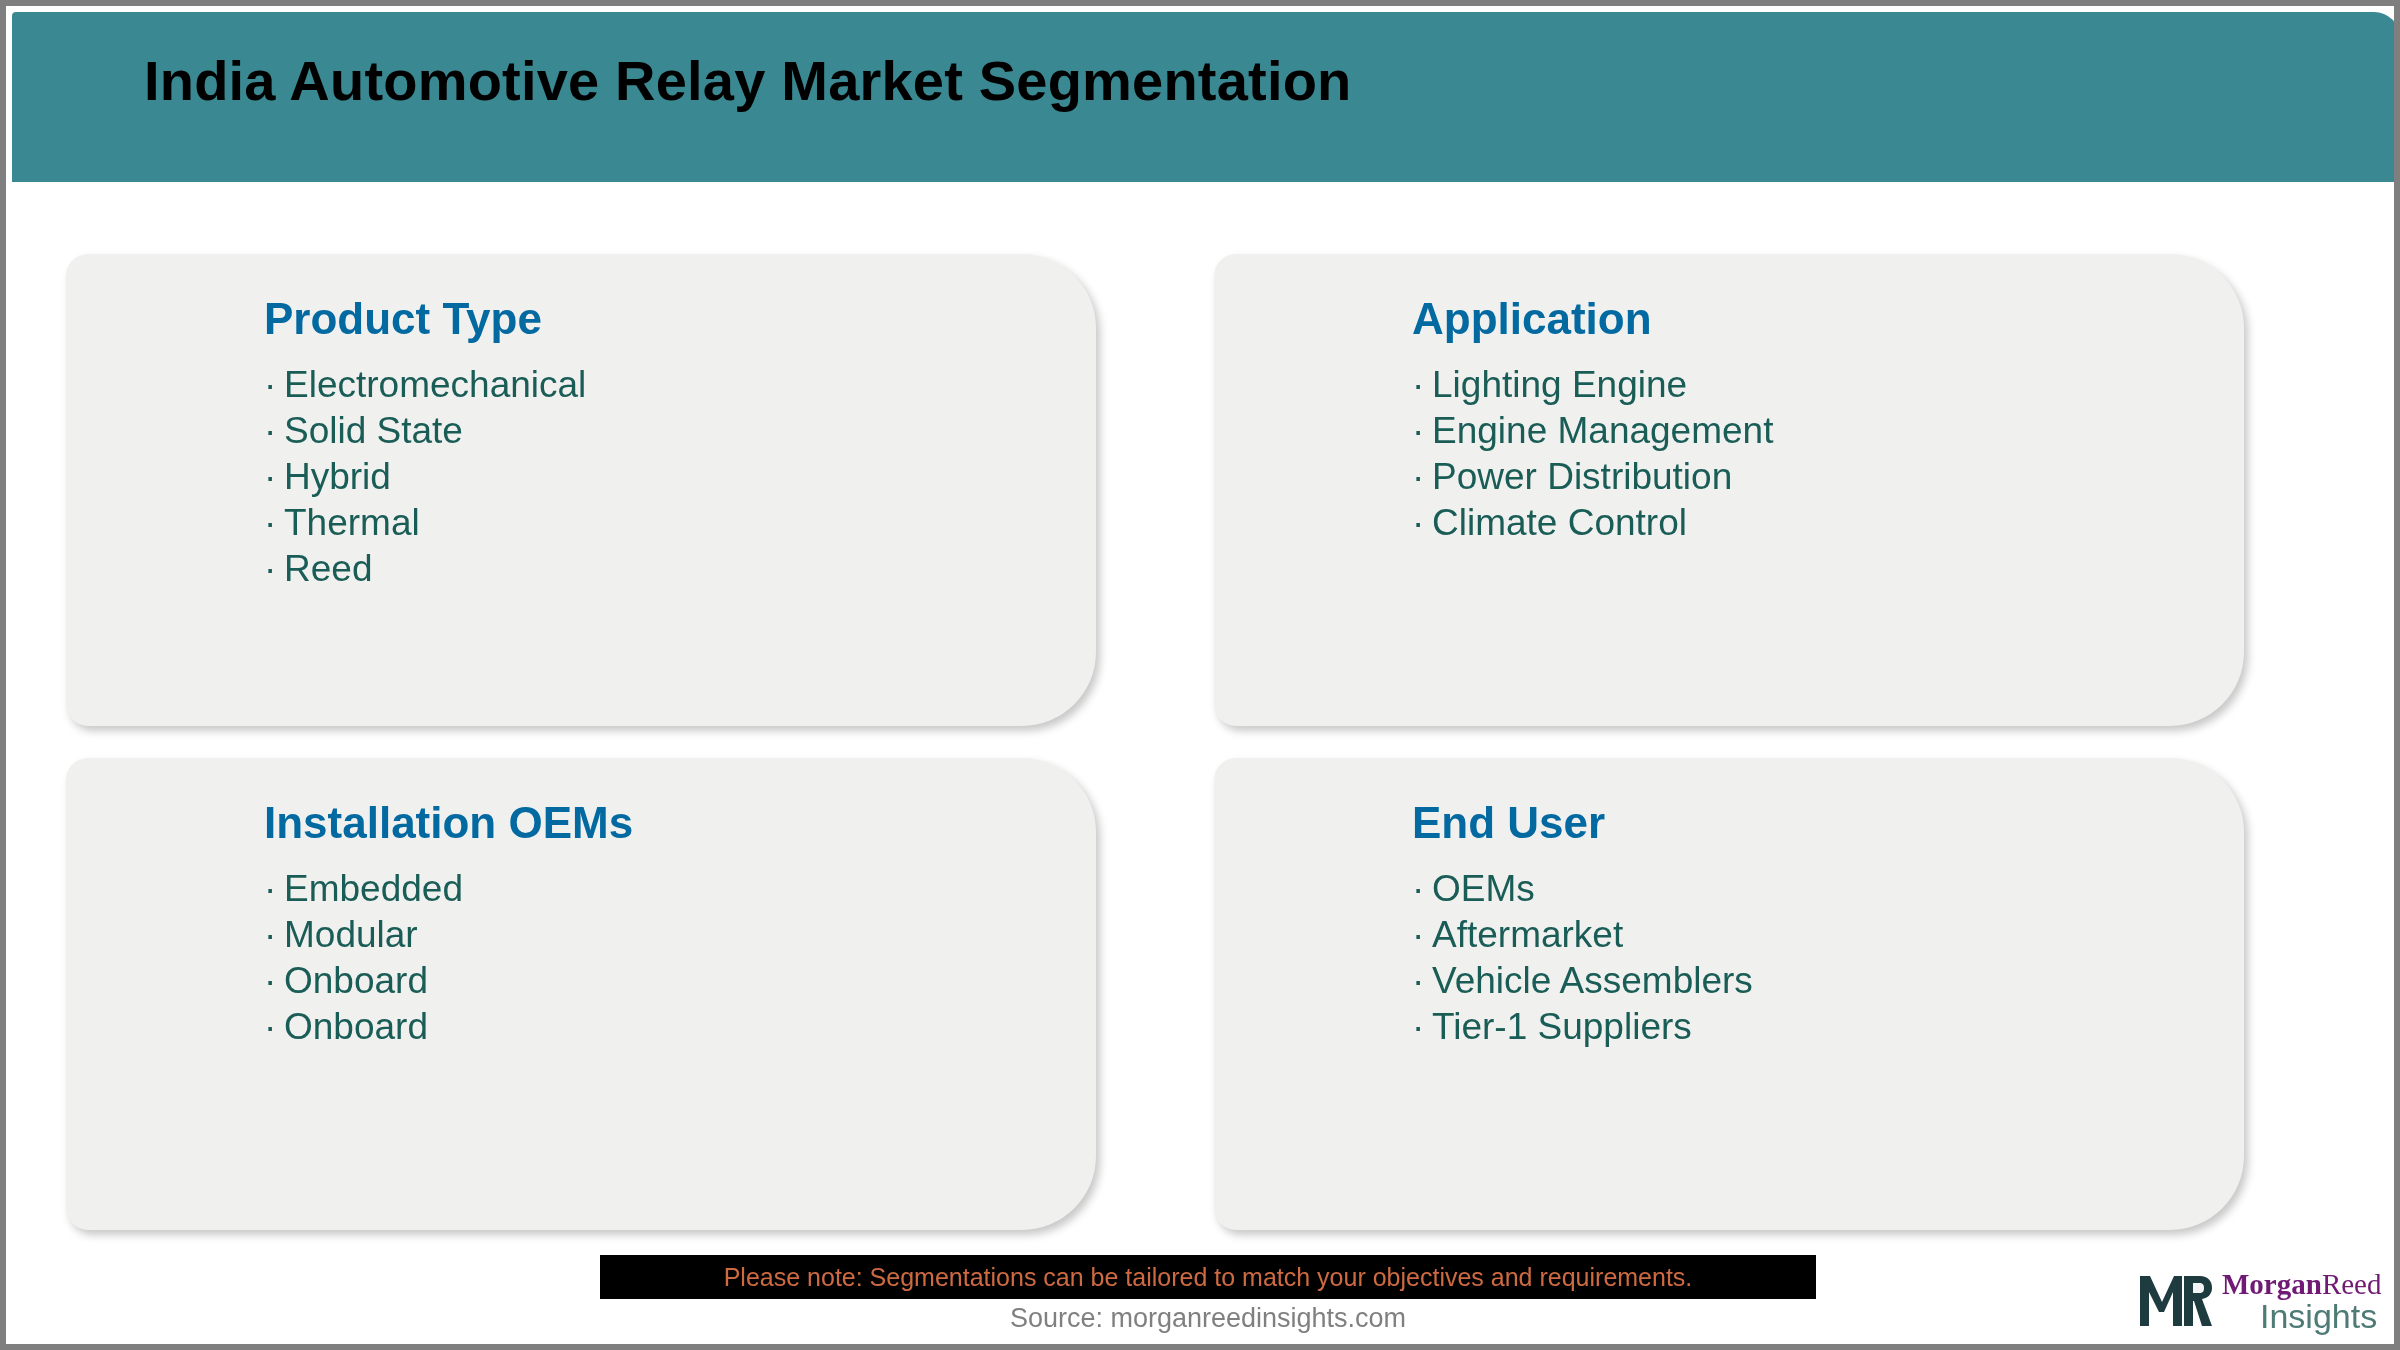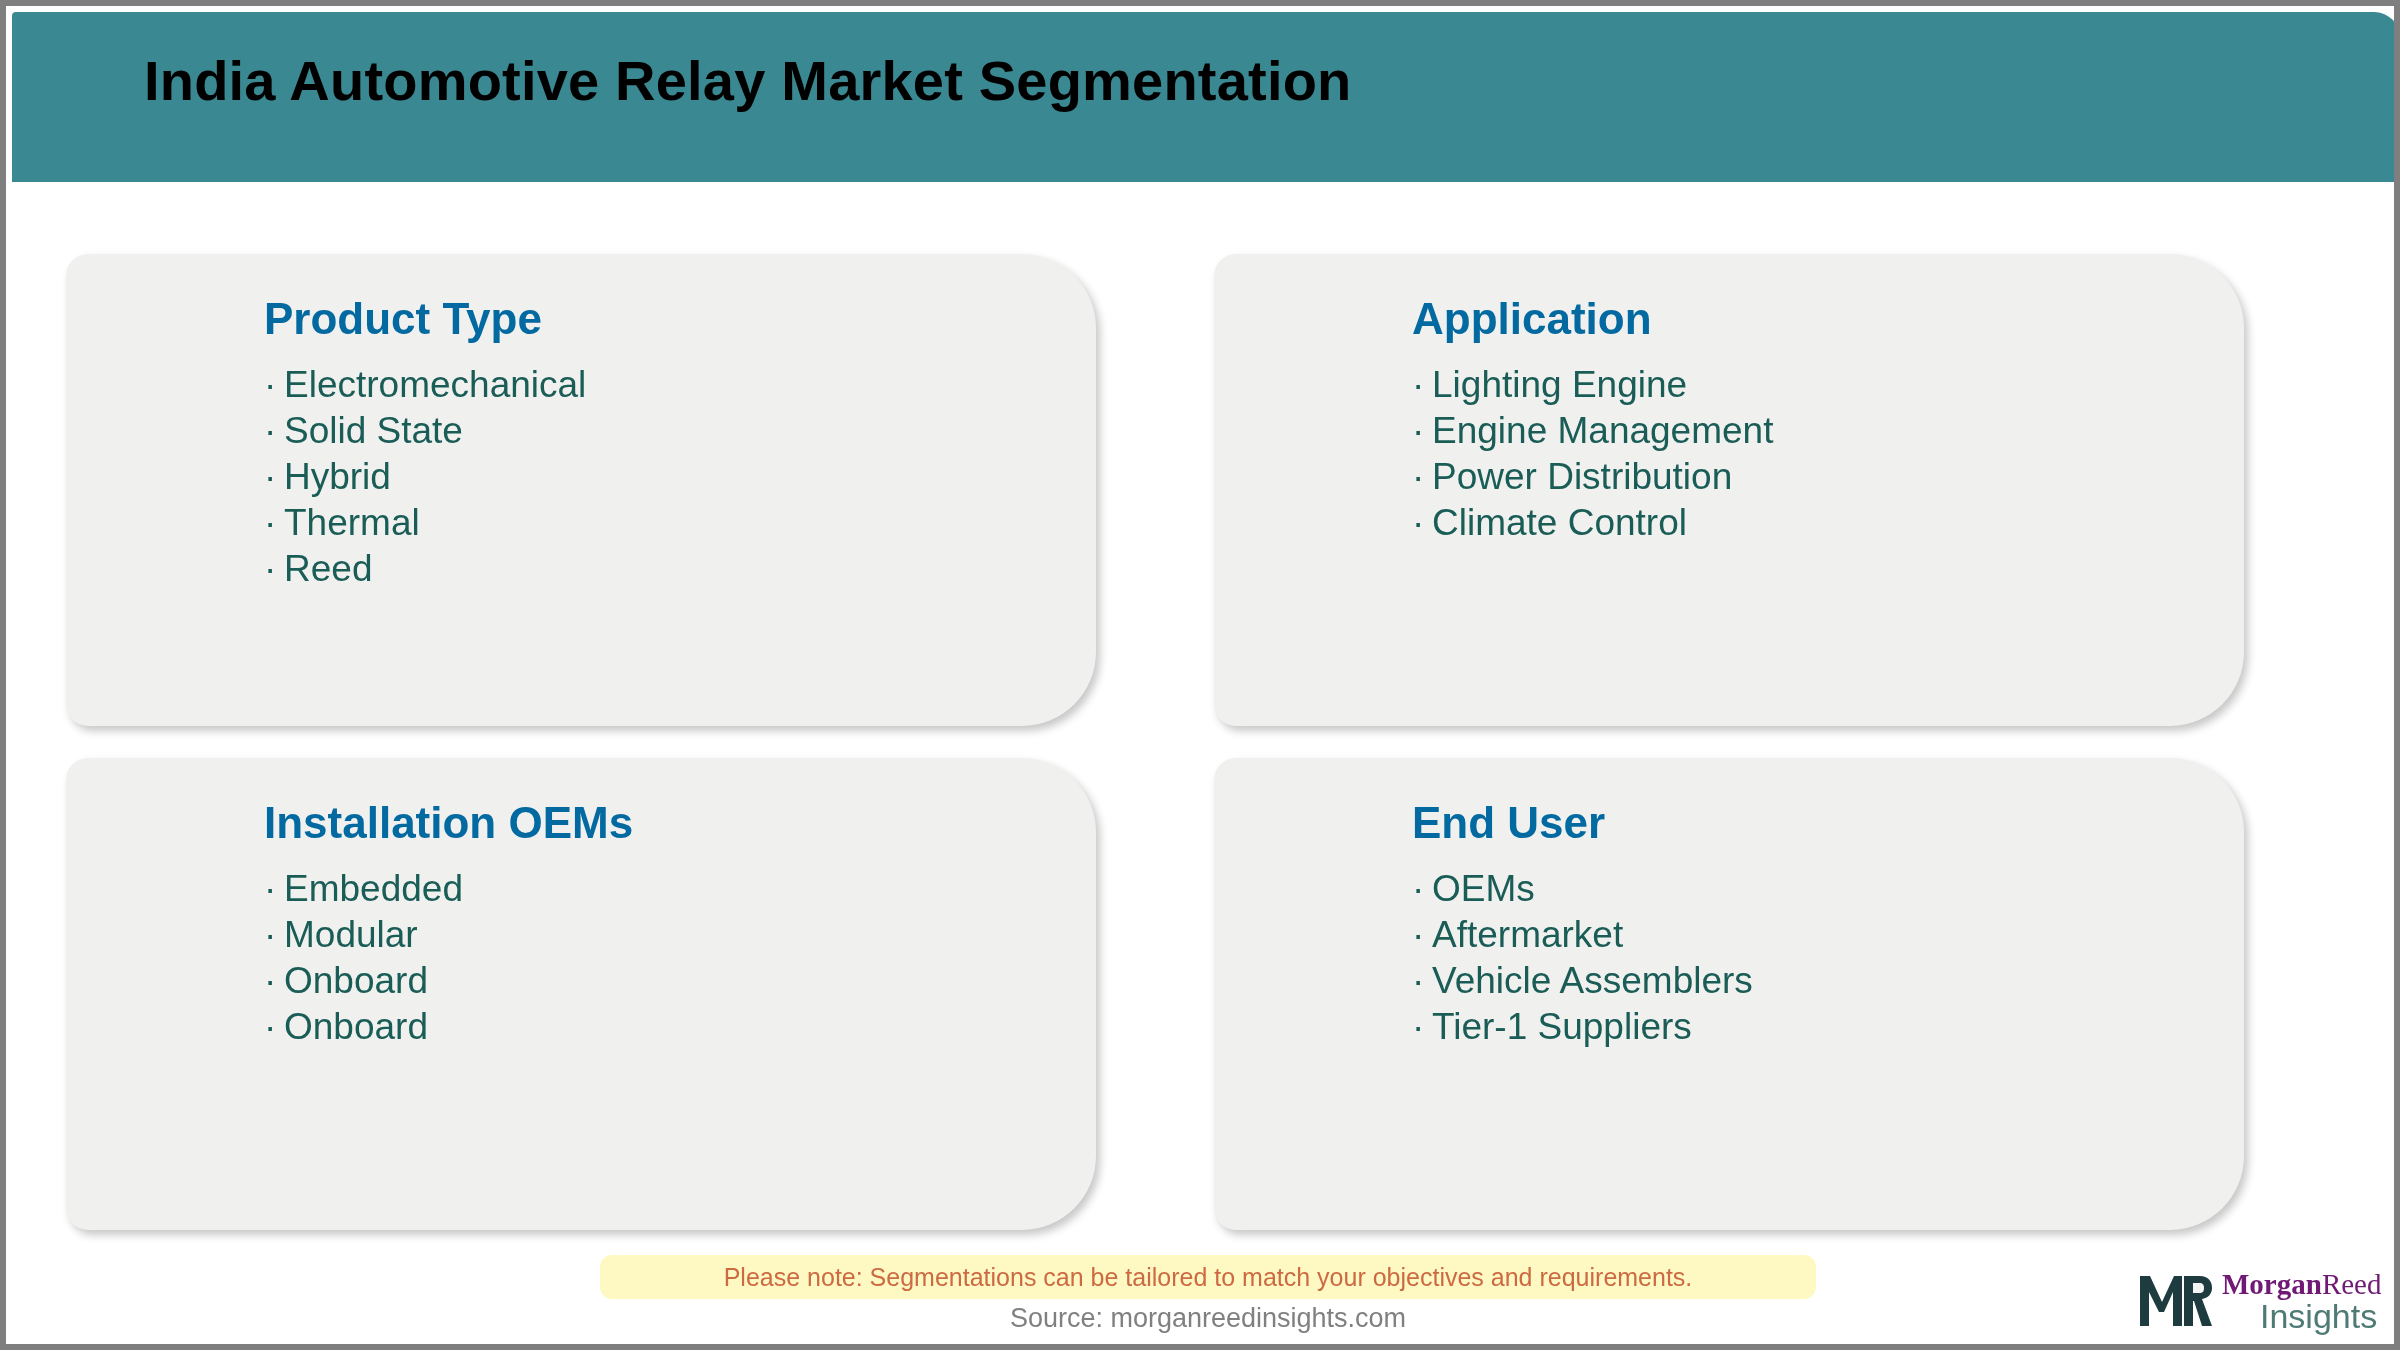--- a/index.html
+++ b/index.html
@@ -120,22 +120,22 @@
     color: #1a5c56;
   }
 
   
   .note-banner {
     position: absolute;
     left: 594px;
     top: 1249px;
     width: 1216px;
     height: 44px;
-    background: #fef9c3;
-    border-radius: 12px;
+    background: #000000;
+    border-radius: 0;
   }
   .note-text {
     position: absolute;
     left: 0;
     top: 0;
     width: 1216px;
     height: 44px;
     line-height: 44px;
     text-align: center;
     font-size: 25px;

